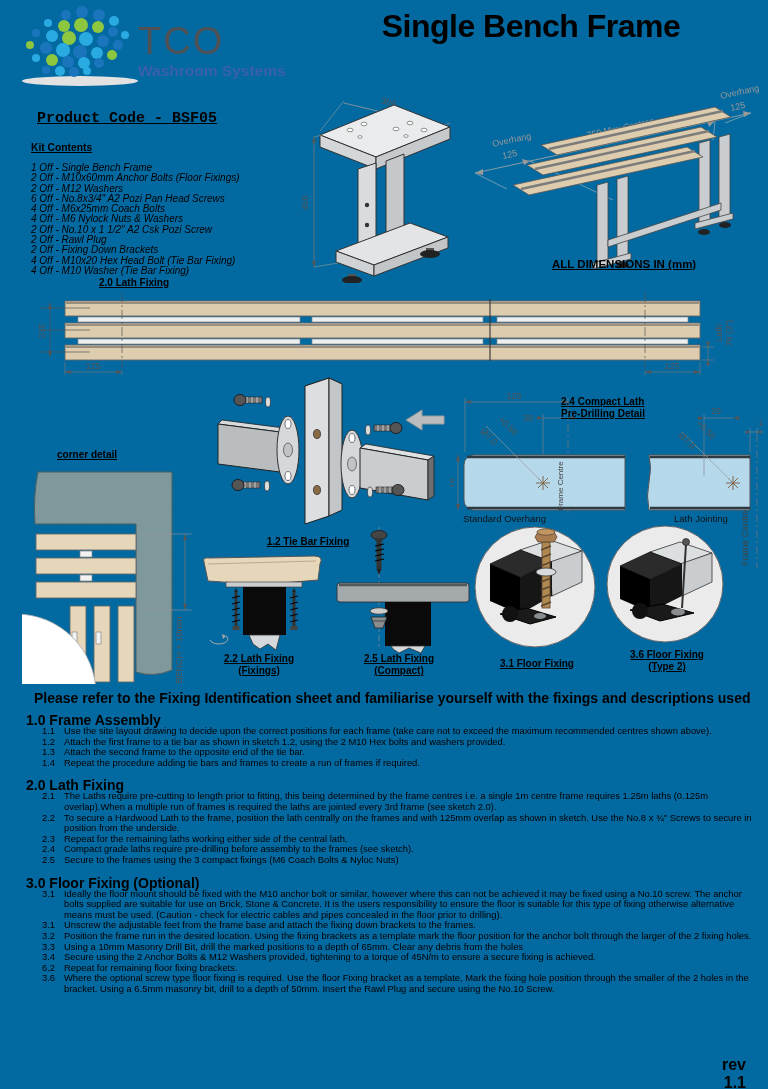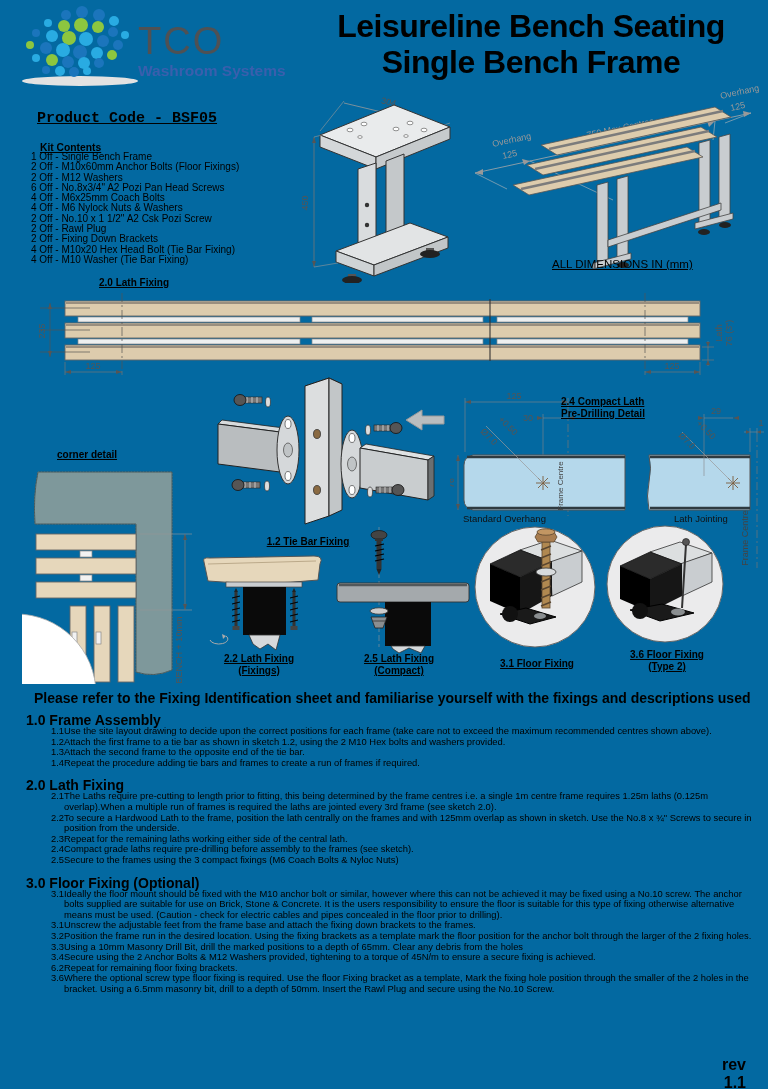--- a/index.html
+++ b/index.html
@@ -5,27 +5,27 @@
   html,body{margin:0;padding:0;background:#fff;}
   .page{position:relative;width:768px;height:1089px;background:#0369a1;overflow:hidden;
         font-family:"Liberation Sans",sans-serif;color:#000;}
   .abs{position:absolute;}
   .title{font-weight:bold;font-size:32px;line-height:36px;text-align:center;letter-spacing:-0.5px;}
   .pcode{font-weight:bold;font-size:15px;text-decoration:underline;}
   .kit-h{font-weight:bold;font-size:10.3px;text-decoration:underline;}
   .kit-item{font-size:10px;line-height:10.3px;white-space:nowrap;}
   .dlabel{font-size:10px;font-weight:bold;text-decoration:underline;text-align:center;line-height:11.5px;}
   .dlabel-left{font-size:10px;font-weight:bold;text-decoration:underline;text-align:left;line-height:11.5px;}
-  .alldims{font-size:11.5px;font-weight:normal;text-decoration:underline;}
+  .alldims{font-size:11.5px;font-weight:bold;text-decoration:underline;}
   .instructions{width:742px;}
   .intro{font-weight:bold;font-size:14px;margin:0 0 9px 16px;}
   .sec{margin-bottom:12px;}
   .sec-h{font-weight:bold;font-size:14px;line-height:11px;margin-left:8px;}
   .step{display:flex;font-size:9.4px;line-height:10.6px;}
-  .step .num{flex:0 0 22px;margin-left:24px;text-align:right;}
+  .step .num{flex:0 0 22px;margin-left:24px;}
   .step .txt{flex:1;padding-right:2px;}
   .step.bold{font-weight:bold;}
   .rev{font-weight:bold;font-size:16px;}
   svg text{font-family:"Liberation Sans",sans-serif;}
   .dimtxt{fill:#555;font-size:9px;}
   .dimtxt-g{fill:#999;font-size:9px;}
 </style>
 </head>
 <body>
 
@@ -64,28 +64,27 @@
       <circle cx="38" cy="66" r="4" fill="#1b75bc"></circle>
         <circle cx="52" cy="67" r="5" fill="#29abe2"></circle>
       <circle cx="66" cy="68" r="5" fill="#1b75bc"></circle>
         <circle cx="79" cy="67" r="4" fill="#29abe2"></circle>
     </g>
     <text x="130" y="50" font-size="38" fill="#4f5154" letter-spacing="2">TCO</text>
     <text x="130" y="72" font-size="15.5" font-weight="bold" fill="#3a5fad">Washroom Systems</text>
   </svg>
 
   <div class="abs title" style="left:300px;top:8px;width:462px;">
-    <div>Leisureline Bench Seating</div>
     <div>Single Bench Frame</div>
   </div>
 
   <div class="abs pcode" style="left:37px;top:110px;font-family:Liberation Mono, monospace;">Product Code - BSF05</div>
 
-  <div class="abs kit-h" style="left:40px;top:142px;">Kit Contents</div>
-  <div class="abs" style="left:31px;top:152px;">
+  <div class="abs kit-h" style="left:31px;top:142px;">Kit Contents</div>
+  <div class="abs" style="left:31px;top:163px;font-style:italic;">
       <div class="kit-item">1 Off - Single Bench Frame</div>
       <div class="kit-item">2 Off - M10x60mm Anchor Bolts (Floor Fixings)</div>
       <div class="kit-item">2 Off - M12 Washers</div>
       <div class="kit-item">6 Off - No.8x3/4" A2 Pozi Pan Head Screws</div>
       <div class="kit-item">4 Off - M6x25mm Coach Bolts</div>
       <div class="kit-item">4 Off - M6 Nylock Nuts &amp; Washers</div>
       <div class="kit-item">2 Off - No.10 x 1 1/2" A2 Csk Pozi Screw</div>
       <div class="kit-item">2 Off - Rawl Plug</div>
       <div class="kit-item">2 Off - Fixing Down Brackets</div>
       <div class="kit-item">4 Off - M10x20 Hex Head Bolt (Tie Bar Fixing)</div>

